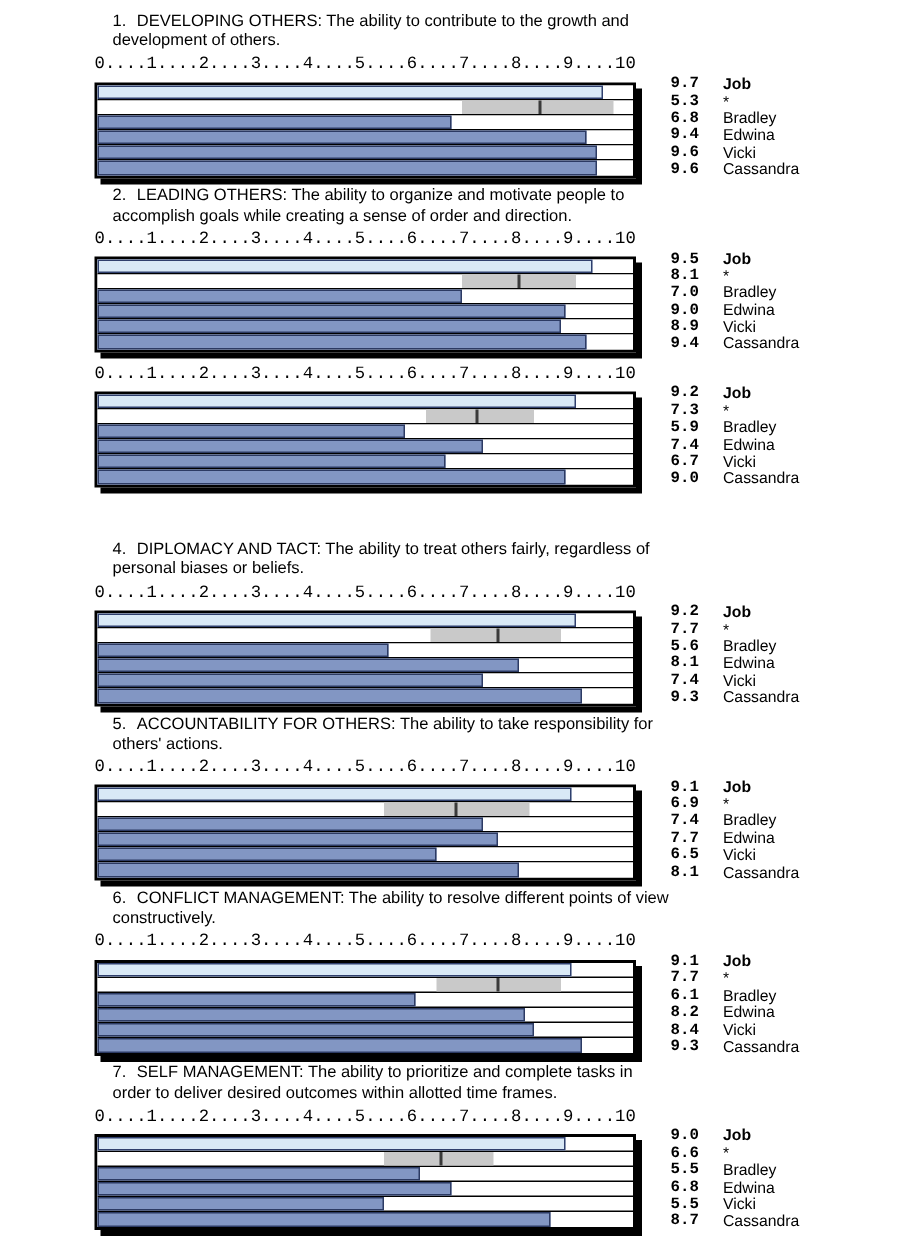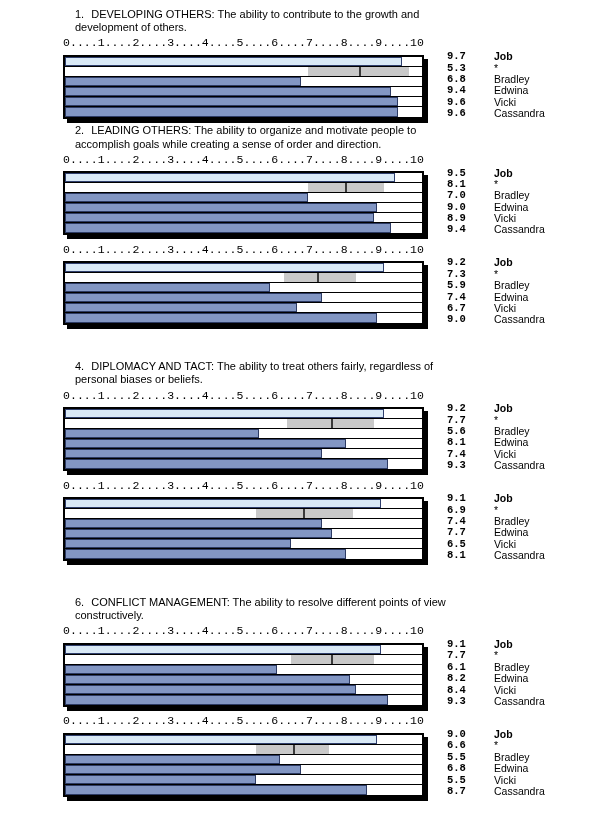--- a/index.html
+++ b/index.html
@@ -63,21 +63,21 @@
   }
   .legend { margin-left: 23px; padding-top: 1px; }
   .legend-row { height: 11.4px; display: flex; align-items: center; }
   .lv {
     font-family: "Liberation Mono", monospace;
     font-weight: 700;
     font-size: 10.5px;
     width: 27px;
     white-space: pre;
   }
-  .ln { margin-left: 20px; font-size: 10.5px; }
+  .ln { margin-left: 8px; font-size: 10.5px; }
   .ln.job { font-weight: 700; }
 </style>
 </head>
 <body style="background: rgb(255, 255, 255);">
 
 <div class="page">
   <div>
   <section class="section">
     <p class="sec-title"><span class="sec-num">1.</span><span>DEVELOPING OTHERS: The ability to contribute to the growth and development of others.</span></p>
     <div class="axis">0....1....2....3....4....5....6....7....8....9....10</div>
@@ -335,20 +335,21 @@
             </div>
             <div class="legend-row">
               <span class="lv">9.3</span>
               <span class="ln">Cassandra</span>
             </div>
           </div>
     </div>
   </section>
 
   <section class="section">
+    <p class="sec-title"><span class="sec-num">5.</span><span>ACCOUNTABILITY FOR OTHERS: The ability to take responsibility for others' actions.</span></p>
     <div class="axis">0....1....2....3....4....5....6....7....8....9....10</div>
     <div class="chart-wrap">
       <div class="box">
             <div class="row">
               <div class="plot">
                 <div class="bar job" style="width: 91%;"></div>
               </div>
             </div>
             <div class="row">
               <div class="plot">
@@ -466,20 +467,21 @@
             </div>
             <div class="legend-row">
               <span class="lv">9.3</span>
               <span class="ln">Cassandra</span>
             </div>
           </div>
     </div>
   </section>
 
   <section class="section">
+    <p class="sec-title"><span class="sec-num">7.</span><span>SELF MANAGEMENT: The ability to prioritize and complete tasks in order to deliver desired outcomes within allotted time frames.</span></p>
     <div class="axis">0....1....2....3....4....5....6....7....8....9....10</div>
     <div class="chart-wrap">
       <div class="box">
             <div class="row">
               <div class="plot">
                 <div class="bar job" style="width: 90%;"></div>
               </div>
             </div>
             <div class="row">
               <div class="plot">

